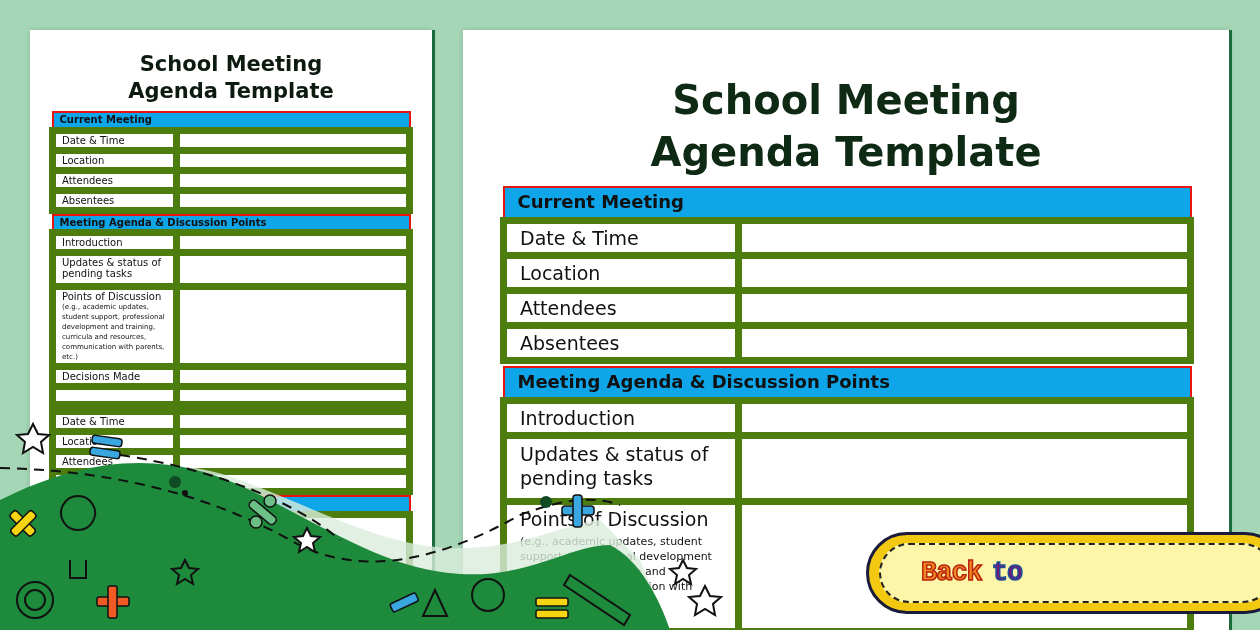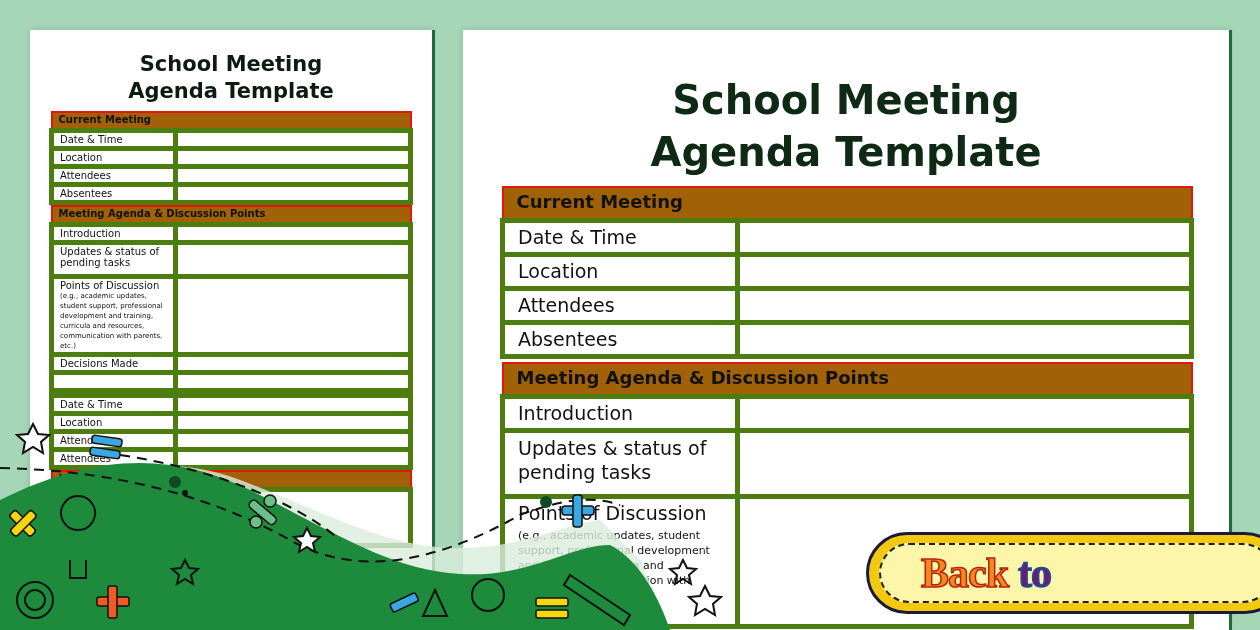--- a/index.html
+++ b/index.html
@@ -8,22 +8,22 @@
 
   .page { position: absolute; background: #fff; box-shadow: 3px 0 0 #1b6b3d, 0 0 6px rgba(0,0,0,0.15); }
   .page-small { left: 30px; top: 30px; width: 402px; height: 600px; }
   .page-large { left: 463px; top: 30px; width: 766px; height: 600px; }
 
   .title { text-align: center; color: #0d1a0f; font-weight: bold; }
   .page-small .title { font-size: 21px; line-height: 27px; padding-top: 21px; }
   .page-large .title { font-size: 40px; line-height: 52px; padding-top: 44px; color: #0e2a14; }
 
   table.agenda { border-collapse: collapse; width: 100%; }
-  table.agenda td { border: 5px solid #4d7c0f; vertical-align: top; color: #111; }
-  .section-head td { background: #a16207; font-weight: bold; border: 2px solid #e8140d !important; }
+  table.agenda td { border: 7px solid #4d7c0f; vertical-align: top; color: #111; }
+  .section-head td { background: #0ea5e9; font-weight: bold; border: 2px solid #e8140d !important; }
 
   .small-wrap { position: absolute; left: 19px; top: 81px; width: 364px; }
   .small-wrap td { font-size: 10px; padding: 1px 6px; height: 18px; }
   .small-wrap .section-head td { font-size: 10px; height: 18px; }
   .small-wrap td.label { width: 124px; }
   .small-wrap .gap td { border: none; height: 4px; padding: 0; background: #fff; }
   .small-wrap .note { font-size: 7px; line-height: 10px; display: block; }
   .small-wrap .notes-body td { height: 56px; }
 
   .large-wrap { position: absolute; left: 37px; top: 156px; width: 694px; }
@@ -36,21 +36,21 @@
   .large-wrap .tallest td { height: 130px; }
 
   .footer-small { position: absolute; left: 19px; bottom: 48px; width: 364px; border-top: 2px solid #2e9a4a; }
   .footer-text { position: absolute; right: 38px; bottom: 33px; font-size: 5px; color: #2e9a4a; }
   .footer-logo { position: absolute; right: 20px; bottom: 30px; width: 16px; height: 10px; background: #4ec06b; border-radius: 4px; }
 
   .wave { position: absolute; left: 0; top: 0; width: 1260px; height: 630px; pointer-events: none; }
 
   .badge { position: absolute; left: 866px; top: 532px; width: 420px; height: 82px; background: #f2c811; border: 3px solid #1a1a3a; border-radius: 41px; }
   .badge-inner { position: absolute; left: 10px; top: 8px; right: 10px; bottom: 8px; background: #fdf6a8; border: 2px dashed #222; border-radius: 32px; display: flex; align-items: center; padding-left: 40px; gap: 10px; }
-  .badge-word { font-family: Liberation Serif, serif; font-weight: bold; font-size: 42px; letter-spacing: -1px; -webkit-text-stroke: 1.5px #b8220e; }
+  .badge-word { font-family: Liberation Mono, monospace; font-weight: bold; font-size: 27px; letter-spacing: -1px; -webkit-text-stroke: 1.5px #b8220e; }
   .badge-orange { color: #f08a1e; }
   .badge-blue { color: #701a75; -webkit-text-stroke: 1.5px #1a4f9a; }
 </style>
 </head>
 <body>
 
 <div class="page page-small">
   <div class="title">
     <div>School Meeting</div>
     <div>Agenda Template</div>

